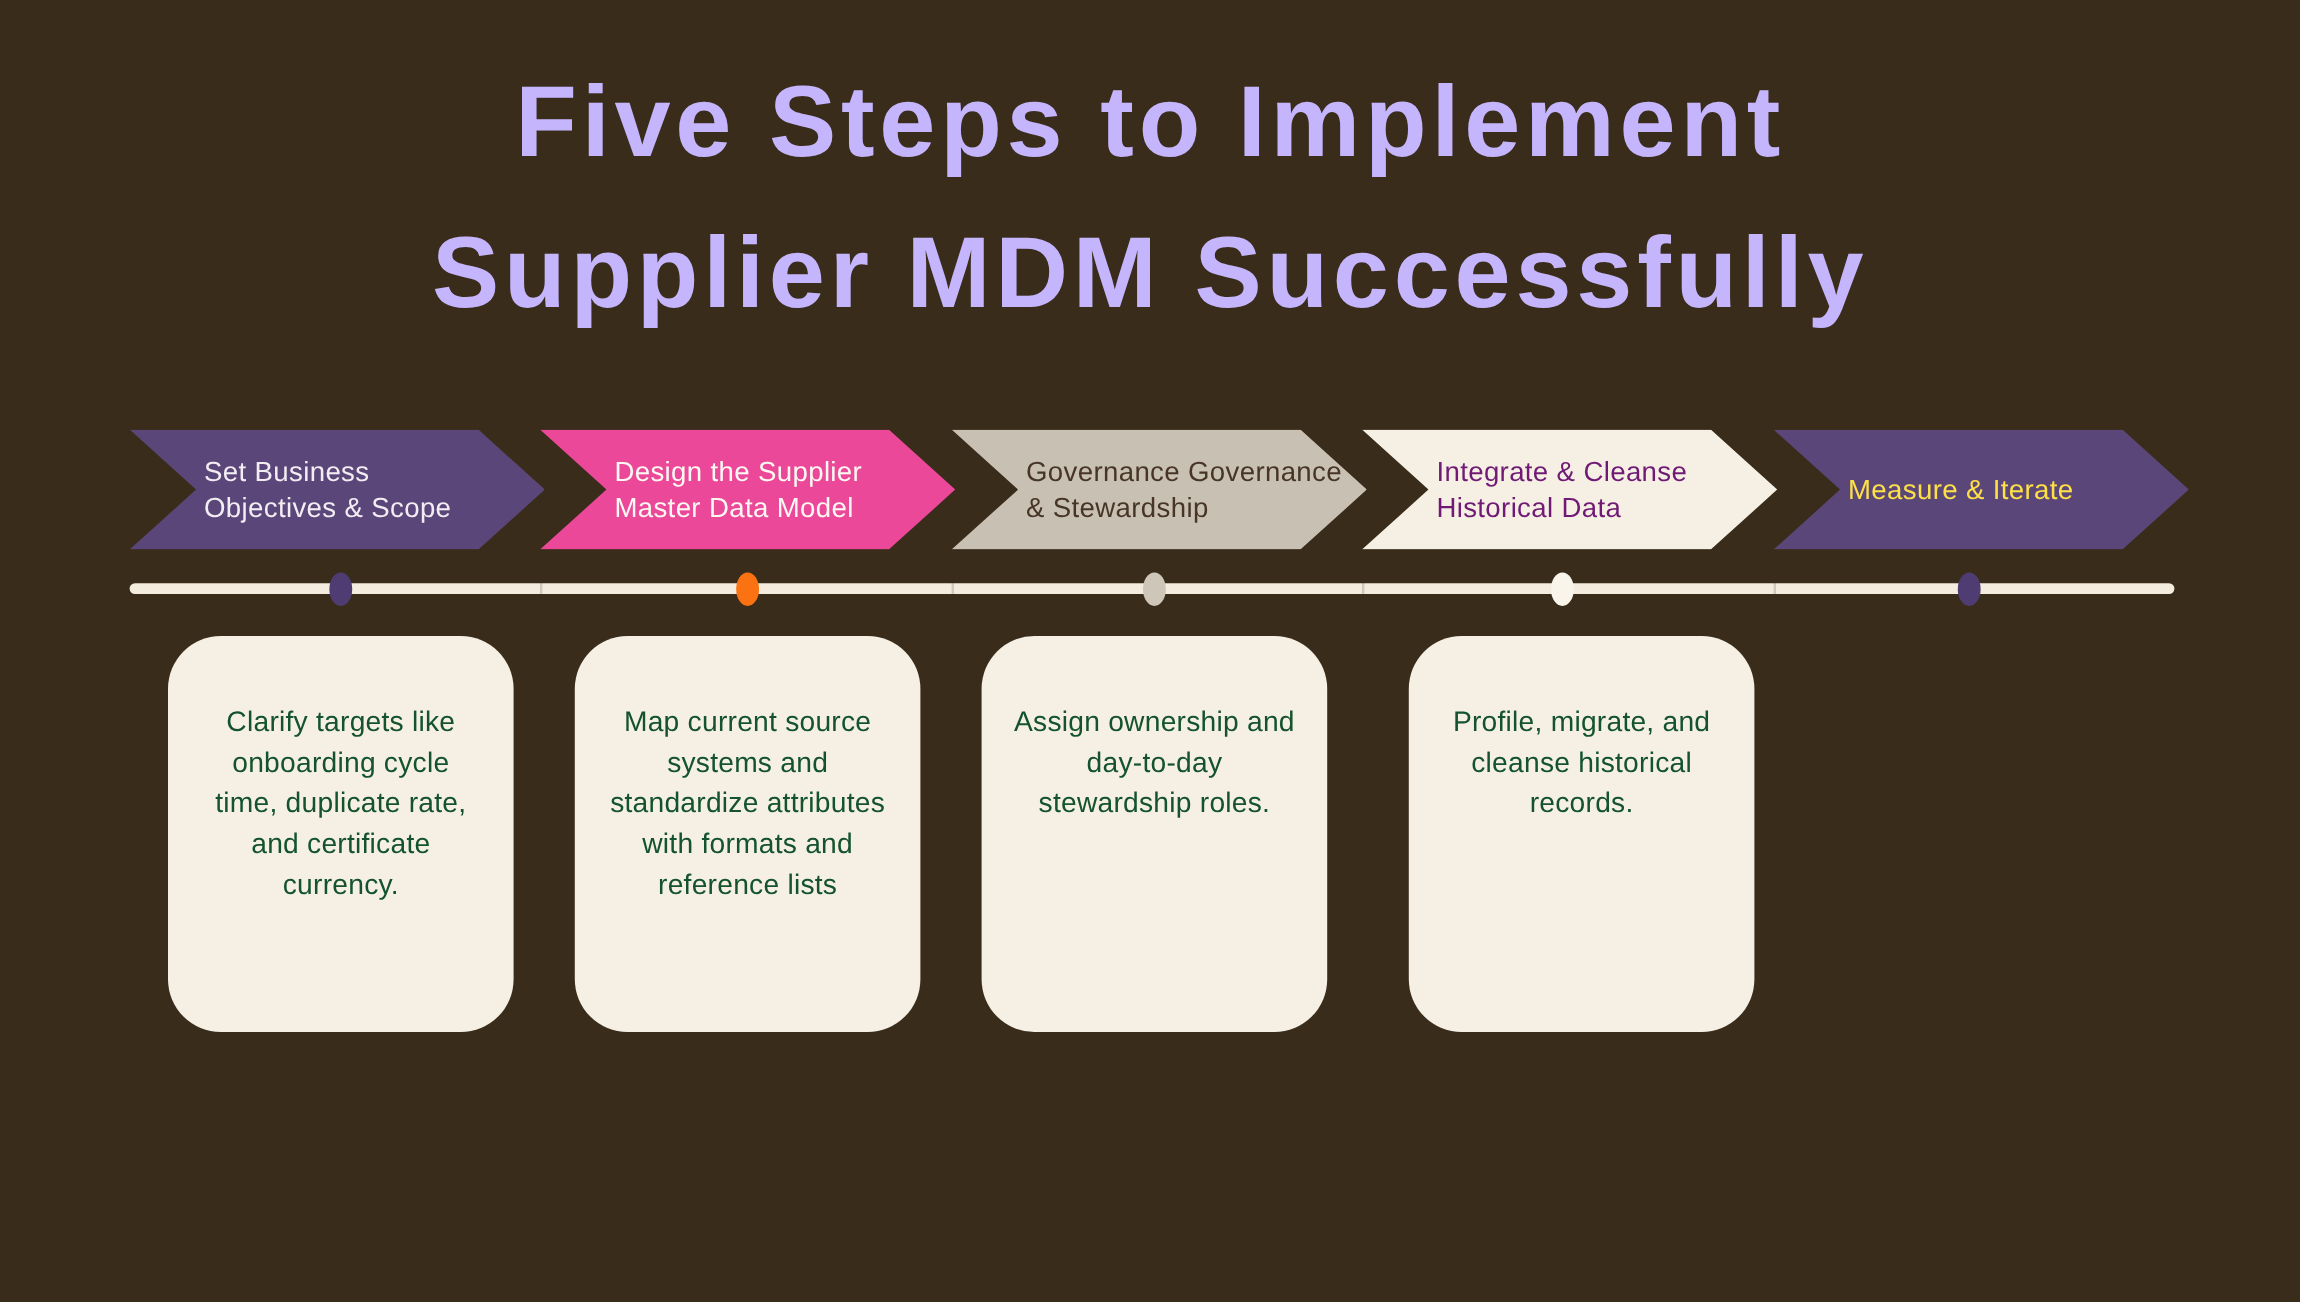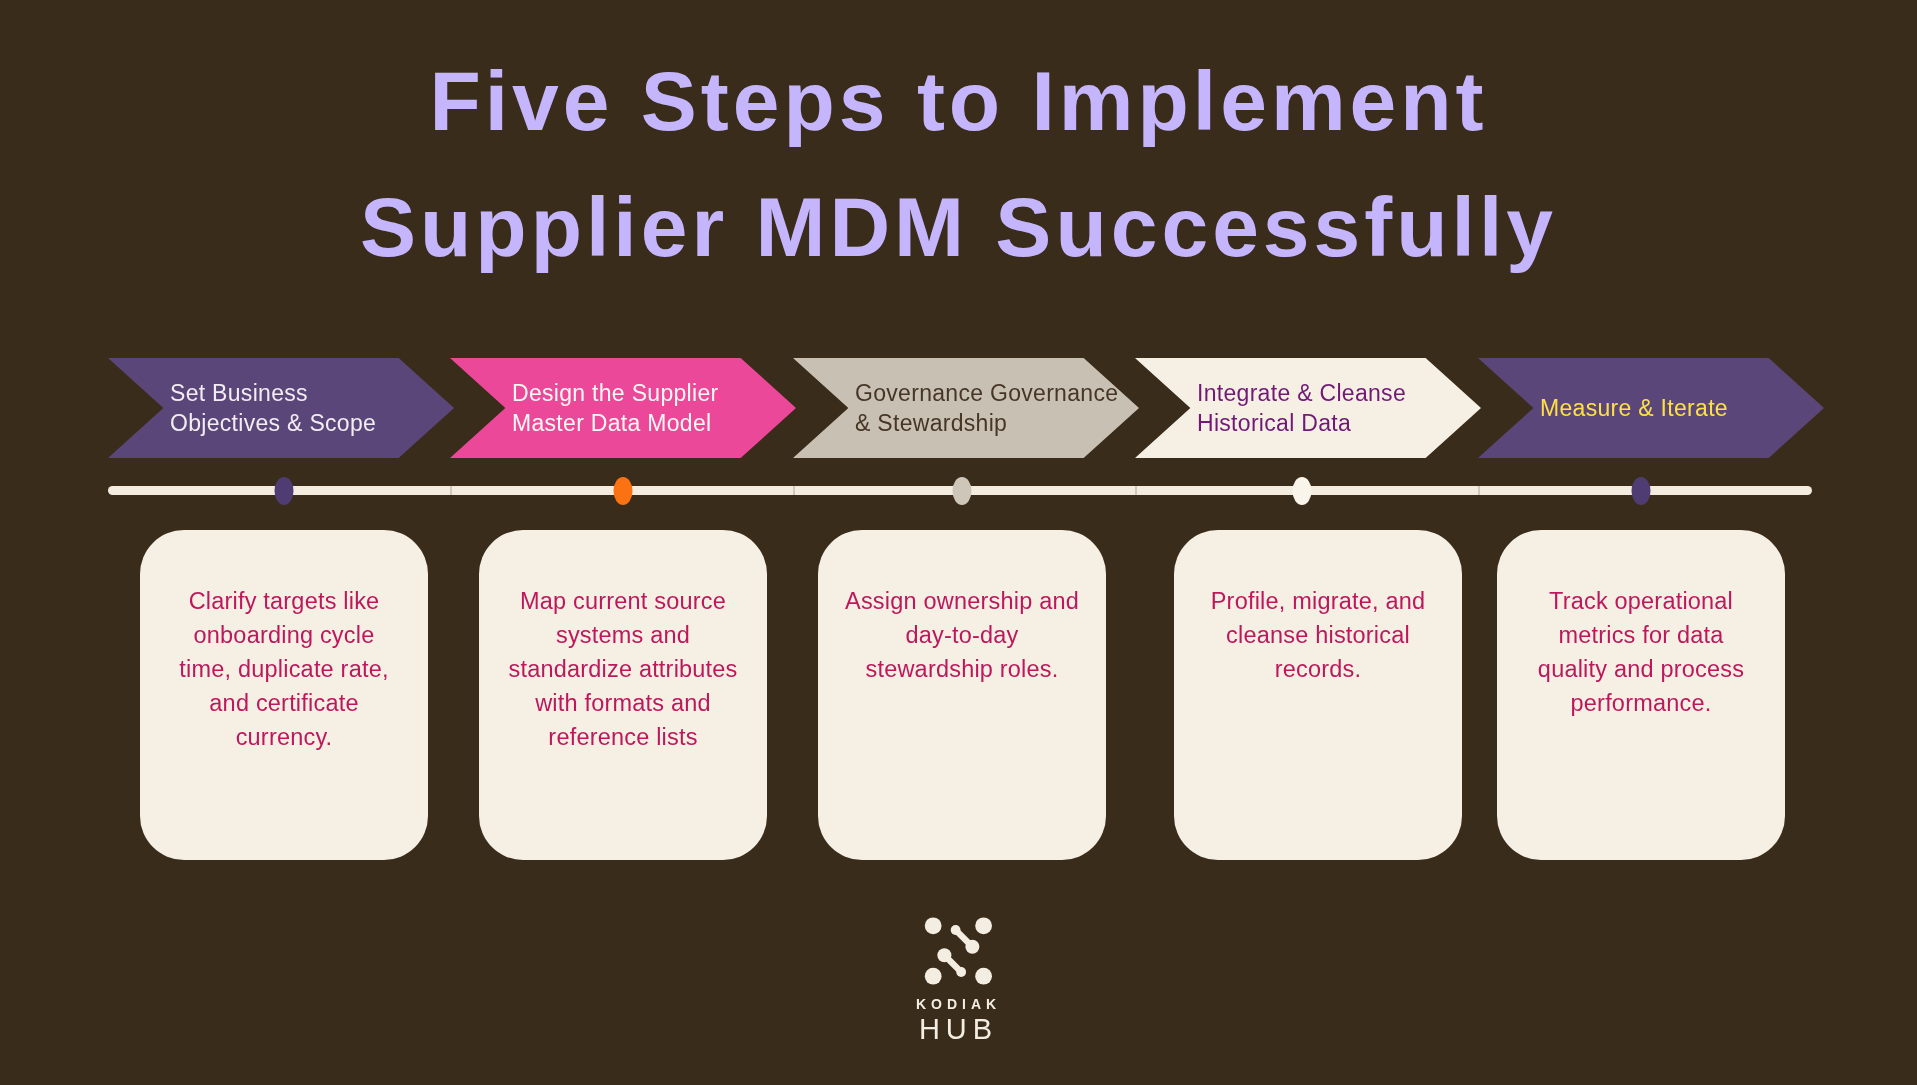--- a/index.html
+++ b/index.html
@@ -38,21 +38,21 @@
   }
   .dot.d1{left:284px;background:#4e3c72;}
   .dot.d2{left:623px;background:#fa7212;}
   .dot.d3{left:962px;background:#cfc6ba;}
   .dot.d4{left:1302px;background:#faf5ea;}
   .dot.d5{left:1641px;background:#4e3c72;}
   
   .card{
     position:absolute;top:530px;width:288px;height:330px;
     background:#f6f0e4;border-radius:44px;box-sizing:border-box;
-    padding:54px 26px 0;text-align:center;color:#be185d;
+    padding:54px 26px 0;text-align:center;color:#14532d;
     font-size:23.5px;line-height:34px;letter-spacing:.2px;
   }
   .card.c1{left:140px;}
   .card.c2{left:479px;}
   .card.c3{left:818px;}
   .card.c4{left:1158px;margin-left:16px;}
   .card.c5{left:1497px;}
   
   .brand{
     position:absolute;top:916px;left:50%;transform:translateX(-50%);
@@ -109,34 +109,15 @@
   </div>
   <div class="card c2">
     <span>Map current source systems and standardize attributes with formats and reference lists</span>
   </div>
   <div class="card c3">
     <span>Assign ownership and day-to-day stewardship roles.</span>
   </div>
   <div class="card c4">
     <span>Profile, migrate, and cleanse historical records.</span>
   </div>
-  <div class="card c5">
-    <span>Track operational metrics for data quality and process performance.</span>
-  </div>
 
-  <div class="brand">
-    <svg class="brand-mark" viewBox="0 0 100 100" xmlns="http://www.w3.org/2000/svg" fill="#f4eee2">
-      <circle cx="14" cy="14" r="12"></circle>
-      <circle cx="86" cy="14" r="12"></circle>
-      <circle cx="14" cy="86" r="12"></circle>
-      <circle cx="86" cy="86" r="12"></circle>
-      <line x1="46" y1="20" x2="70" y2="44" stroke="#f4eee2" stroke-width="9" stroke-linecap="round"></line>
-      <circle cx="46" cy="20" r="7"></circle>
-      <circle cx="70" cy="44" r="10"></circle>
-      <line x1="30" y1="56" x2="54" y2="80" stroke="#f4eee2" stroke-width="9" stroke-linecap="round"></line>
-      <circle cx="30" cy="56" r="10"></circle>
-      <circle cx="54" cy="80" r="7"></circle>
-    </svg>
-    <div class="brand-top">KODIAK</div>
-    <div class="brand-bottom">HUB</div>
-  </div>
 
 </div>
 
 </body></html>

